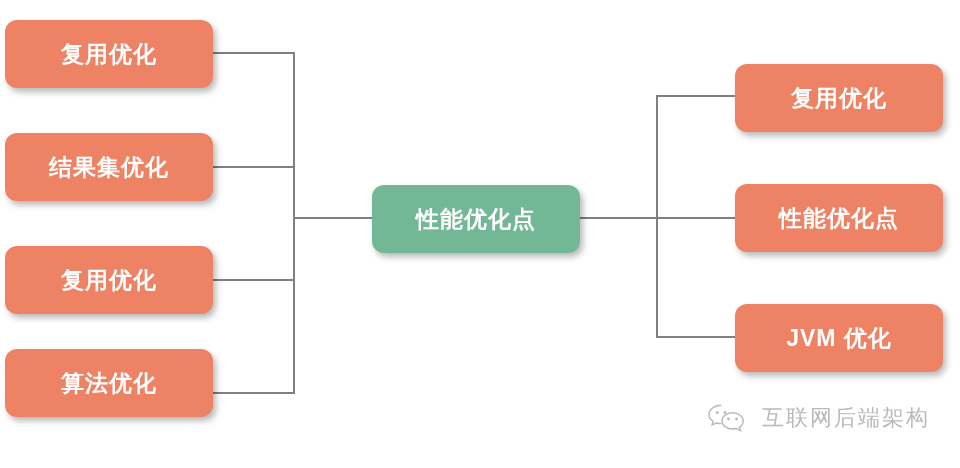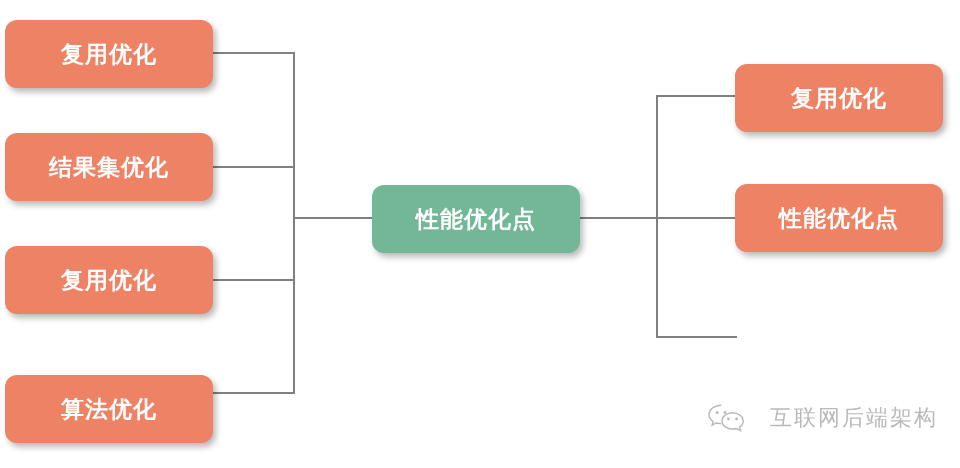--- a/index.html
+++ b/index.html
@@ -40,21 +40,21 @@
   .node.root {
     background: #72b897;
     font-size: 23px;
   }
 
   
   .leaf-l { left: 5px; width: 208px; height: 68px; }
   #node-l0 { top: 20px; }
   #node-l1 { top: 133px; }
   #node-l2 { top: 246px; }
-  #node-l3 { top: 375px; }
+  #node-l3 { top: 349px; }
 
   
   .leaf-r { left: 735px; width: 208px; height: 68px; }
   #node-r0 { top: 64px; }
   #node-r1 { top: 184px; }
   #node-r2 { top: 304px; }
 
   
   #node-root {
     left: 372px;
@@ -87,21 +87,21 @@
   #conn-r1 { left: 656px; top: 217px; width: 81px; }
   #conn-r2 { left: 656px; top: 336px; width: 81px; }
 
   
   #watermark {
     position: absolute;
     left: 706px;
     top: 402px;
     display: flex;
     align-items: center;
-    gap: 22px;
+    gap: 14px;
     opacity: 0.62;
     user-select: none;
   }
   #watermark .wm-text {
     font-size: 22px;
     color: #8f8f8f;
     letter-spacing: 2px;
     white-space: nowrap;
   }
   #watermark .wm-icon {
@@ -144,20 +144,23 @@
   <div class="node root" id="node-root">
     <span>性能优化点</span>
   </div>
 
   <div class="node leaf leaf-r" id="node-r0">
     <span>复用优化</span>
   </div>
   <div class="node leaf leaf-r" id="node-r1">
     <span>性能优化点</span>
   </div>
+  <div class="node leaf leaf-r" id="node-r2">
+    <span>JVM 优化</span>
+  </div>
 
   <div id="watermark">
     <span class="wm-icon">
       <svg viewBox="0 0 42 32" width="42" height="32" xmlns="http://www.w3.org/2000/svg">
         <g fill="none" stroke="#8f8f8f" stroke-width="1.4">
           <path d="M15.2 3.2 C8.2 3.2 3.0 7.6 3.0 12.6 C3.0 15.4 4.7 17.9 7.3 19.5
                    L6.1 23.2 L10.3 21.0 C11.8 21.4 13.4 21.6 15.2 21.6"></path>
           <path d="M26.6 10.8 C20.6 10.8 16.0 14.5 16.0 18.9 C16.0 23.3 20.6 27.0 26.6 27.0
                    C27.9 27.0 29.2 26.8 30.4 26.5 L34.6 28.6 L33.5 25.2
                    C35.8 23.7 37.2 21.5 37.2 18.9 C37.2 14.5 32.6 10.8 26.6 10.8 Z"></path>

